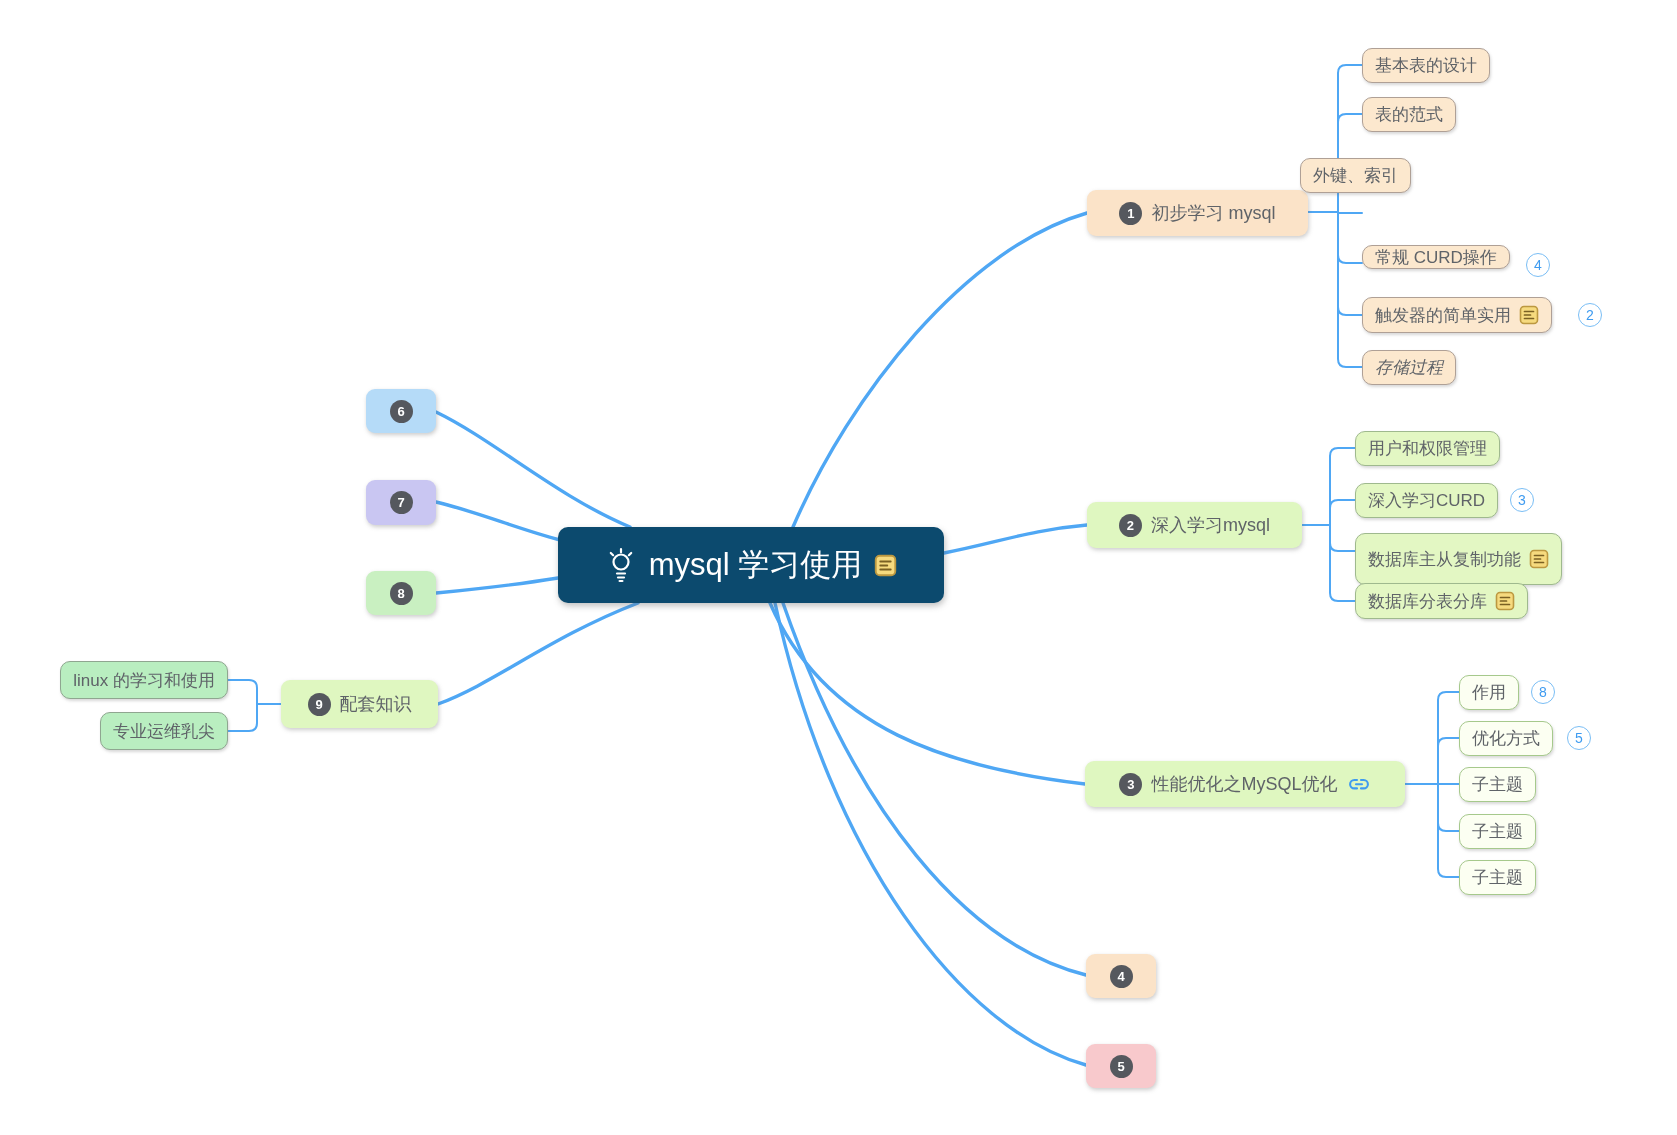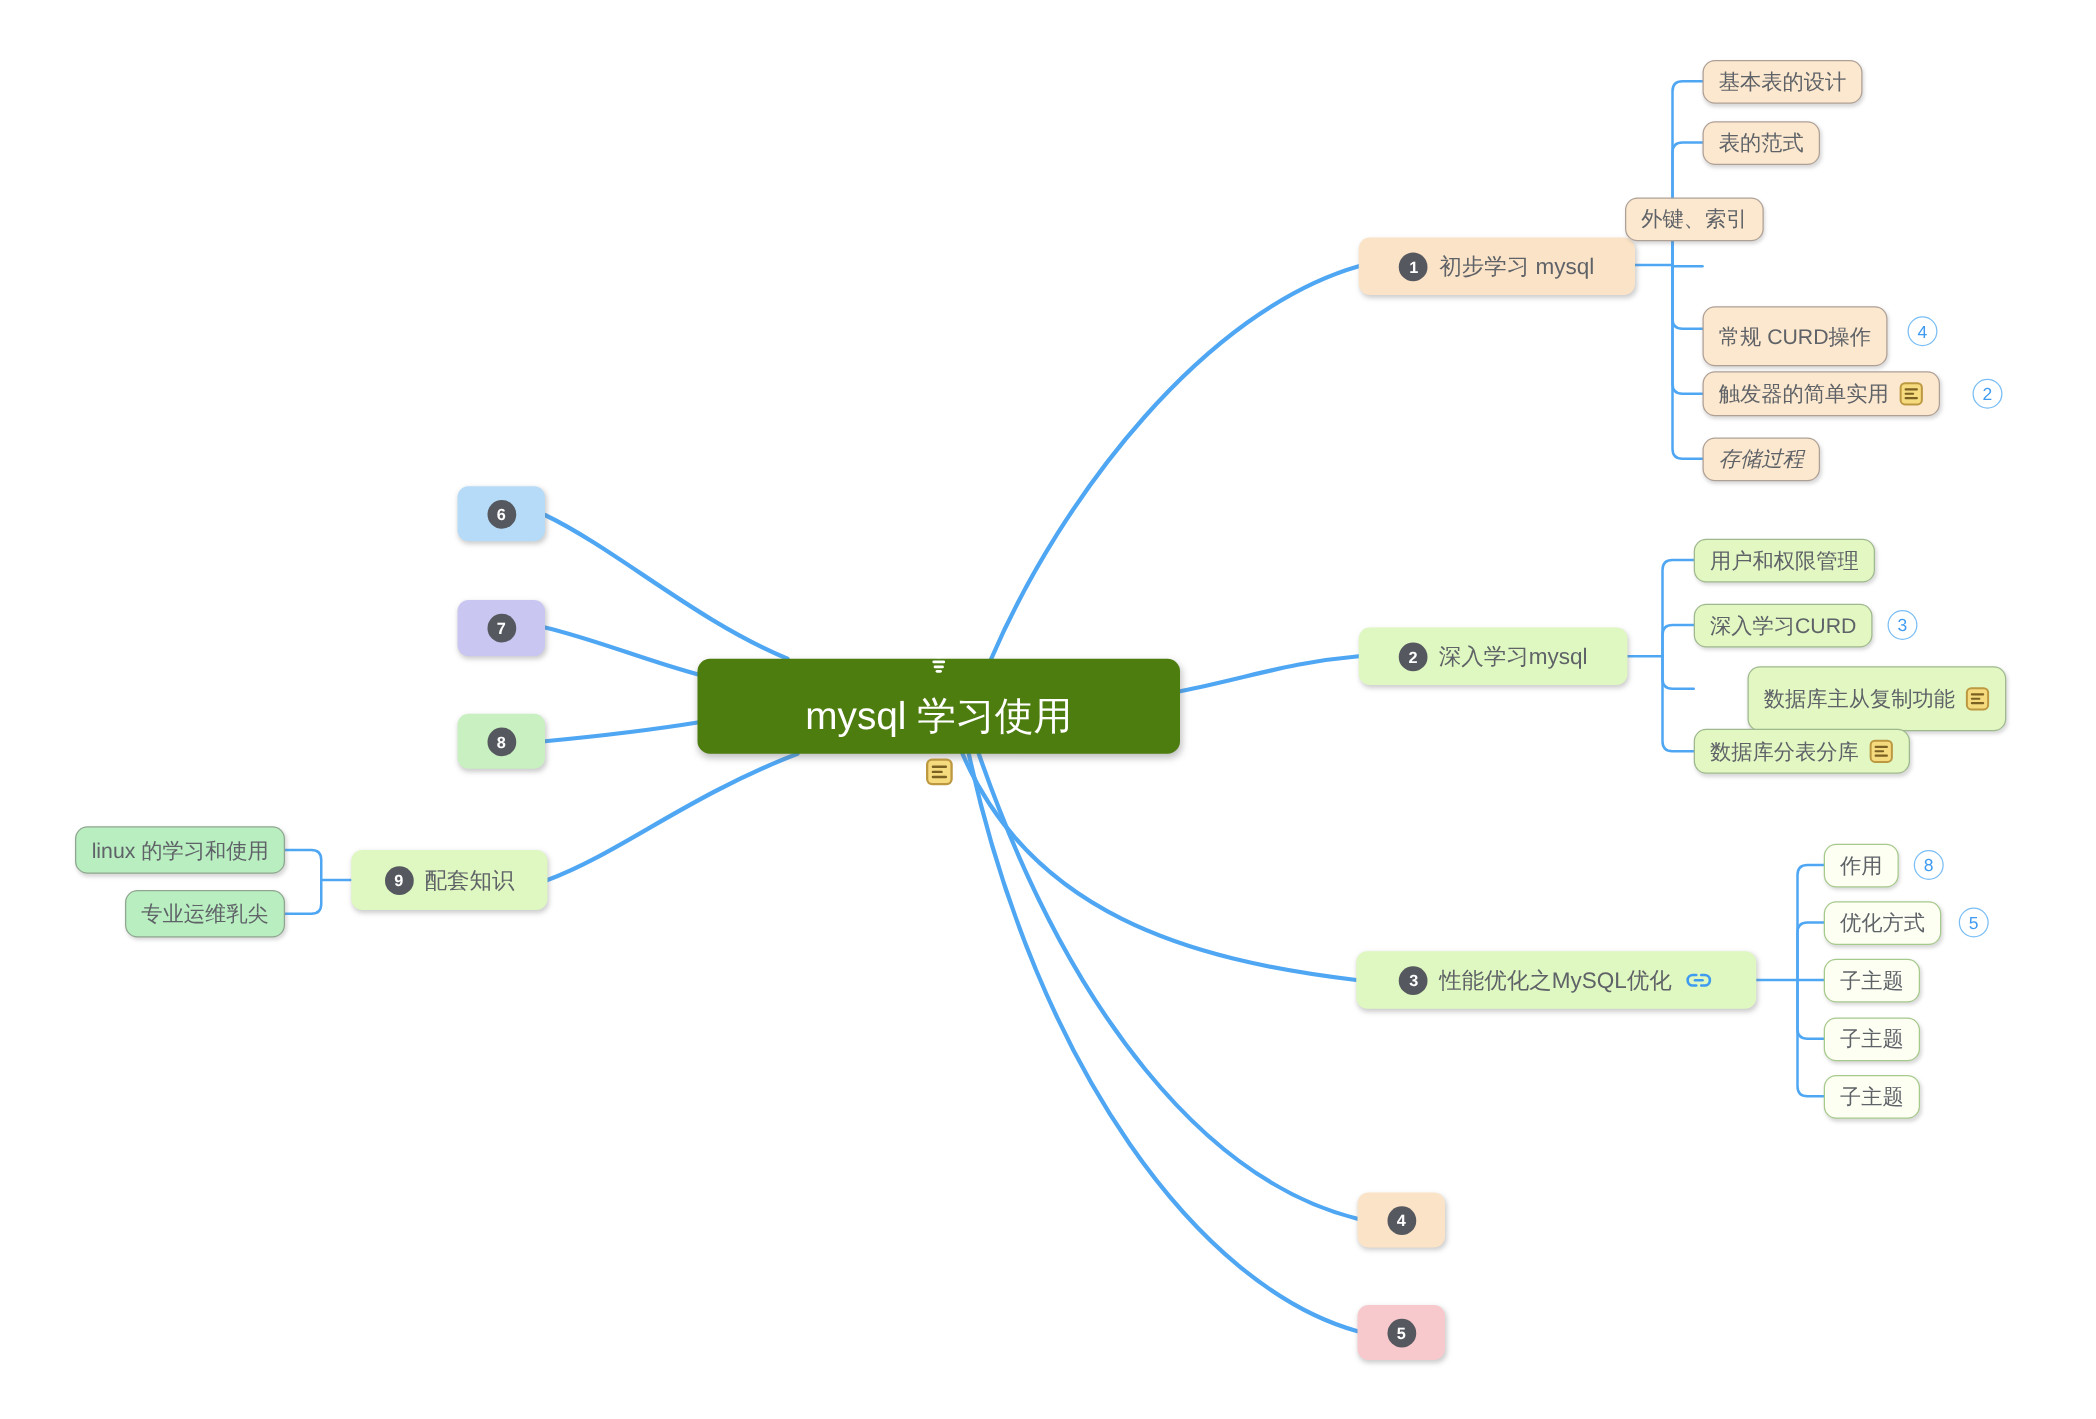--- a/index.html
+++ b/index.html
@@ -28,22 +28,22 @@
   .child{
     height:35px;padding:0 12px;border-radius:10px;border:1.6px solid;font-size:17px;gap:8px;
     box-shadow:1px 2px 3px rgba(120,120,120,.28);
   }
   .peach-child{background:#FCE8CE;border-color:#AFA096;}
   .green-child{background:#E3F7C3;border-color:#9FB98E;}
   .white-child{background:#FCFFF2;border-color:#A6C98C;}
   .mint-child{background:#B9EEC0;border-color:#8FA690;}
   
   .central{
-    background:#4d7c0f;height:76px;border-radius:10px;padding:0 18px;gap:12px;
-    color:#fff;font-size:31px;box-shadow:1px 3px 6px rgba(100,100,100,.4);justify-content:center;flex-direction:column;
+    background:#0c4a6e;height:76px;border-radius:10px;padding:0 18px;gap:12px;
+    color:#fff;font-size:31px;box-shadow:1px 3px 6px rgba(100,100,100,.4);justify-content:center;
   }
   .dark-badge{
     width:23px;height:23px;border-radius:50%;background:#55585E;color:#fff;
     font-size:13px;font-weight:bold;display:flex;align-items:center;justify-content:center;
     flex:0 0 auto;
   }
   .expand-badge{
     position:absolute;width:24px;height:24px;border-radius:50%;background:#fff;
     border:1.6px solid #7ABEF5;color:#3E9BF0;font-size:14px;box-sizing:border-box;
     display:flex;align-items:center;justify-content:center;
@@ -126,21 +126,21 @@
   </div>
   <div class="node child peach-child" style="left:1362px;top:48px;">
     <span>基本表的设计</span>
   </div>
   <div class="node child peach-child" style="left:1362px;top:97px;">
     <span>表的范式</span>
   </div>
   <div class="node child peach-child" style="left:1300px;top:146px;margin-top:12px;">
     <span>外键、索引</span>
   </div>
-  <div class="node child peach-child" style="left:1362px;top:245px;height:48px;">
+  <div class="node child peach-child" style="left:1362px;top:245px;height:24px;">
     <span>常规 CURD操作</span>
   </div>
   <div class="expand-badge" style="left:1526px;top:253px;">4</div>
   <div class="node child peach-child" style="left:1362px;top:297px;height:36px;">
     <span>触发器的简单实用</span>
     <svg class="ico" width="20" height="20" viewBox="0 0 20 20">
       <rect x="1.5" y="1.5" width="17" height="17" rx="3.5" fill="#F6DA7E" stroke="#BC9840" stroke-width="1.6"></rect>
       <g stroke="#7A6023" stroke-width="1.7" stroke-linecap="round">
         <line x1="5.5" y1="6.5" x2="14.5" y2="6.5"></line>
           <line x1="5.5" y1="10" x2="11.5" y2="10"></line>
@@ -157,21 +157,21 @@
     <span class="dark-badge">2</span>
     <span>深入学习mysql</span>
   </div>
   <div class="node child green-child" style="left:1355px;top:431px;">
     <span>用户和权限管理</span>
   </div>
   <div class="node child green-child" style="left:1355px;top:483px;">
     <span>深入学习CURD</span>
   </div>
   <div class="expand-badge" style="left:1510px;top:488px;">3</div>
-  <div class="node child green-child" style="left:1398px;top:533px;height:52px;">
+  <div class="node child green-child" style="left:1355px;top:533px;height:52px;">
     <span>数据库主从复制功能</span>
     <svg class="ico" width="20" height="20" viewBox="0 0 20 20">
       <rect x="1.5" y="1.5" width="17" height="17" rx="3.5" fill="#F6DA7E" stroke="#BC9840" stroke-width="1.6"></rect>
       <g stroke="#7A6023" stroke-width="1.7" stroke-linecap="round">
         <line x1="5.5" y1="6.5" x2="14.5" y2="6.5"></line>
           <line x1="5.5" y1="10" x2="11.5" y2="10"></line>
           <line x1="5.5" y1="13.5" x2="14.5" y2="13.5"></line>
       </g>
     </svg>
   </div>

